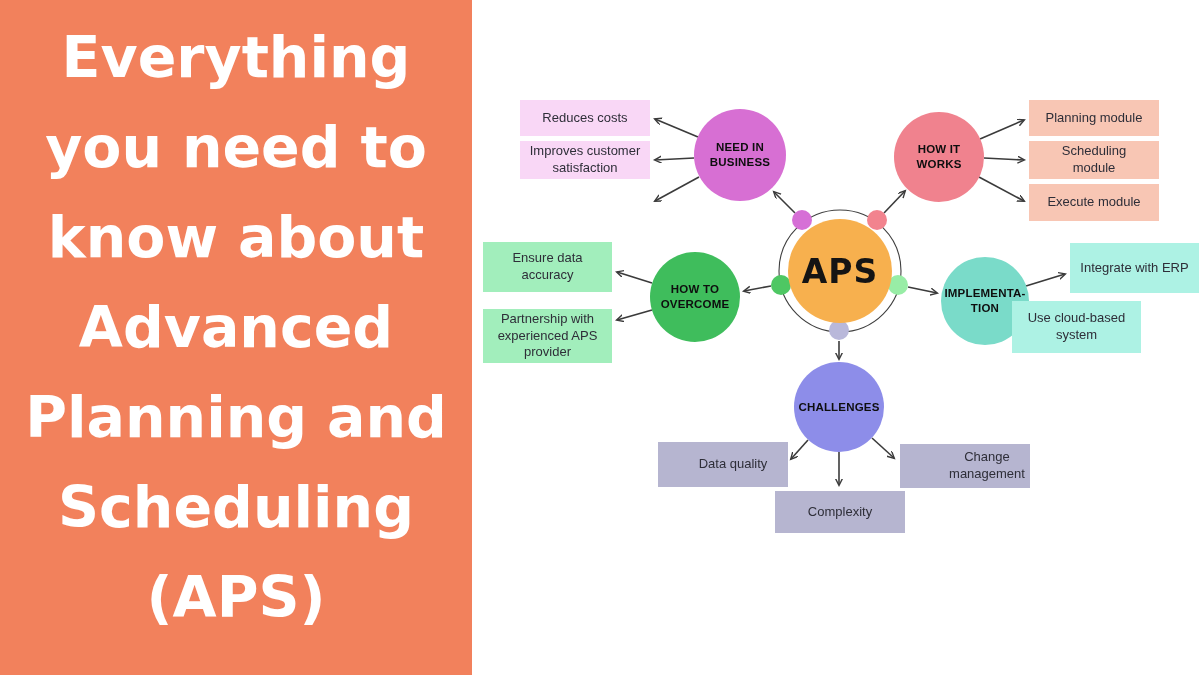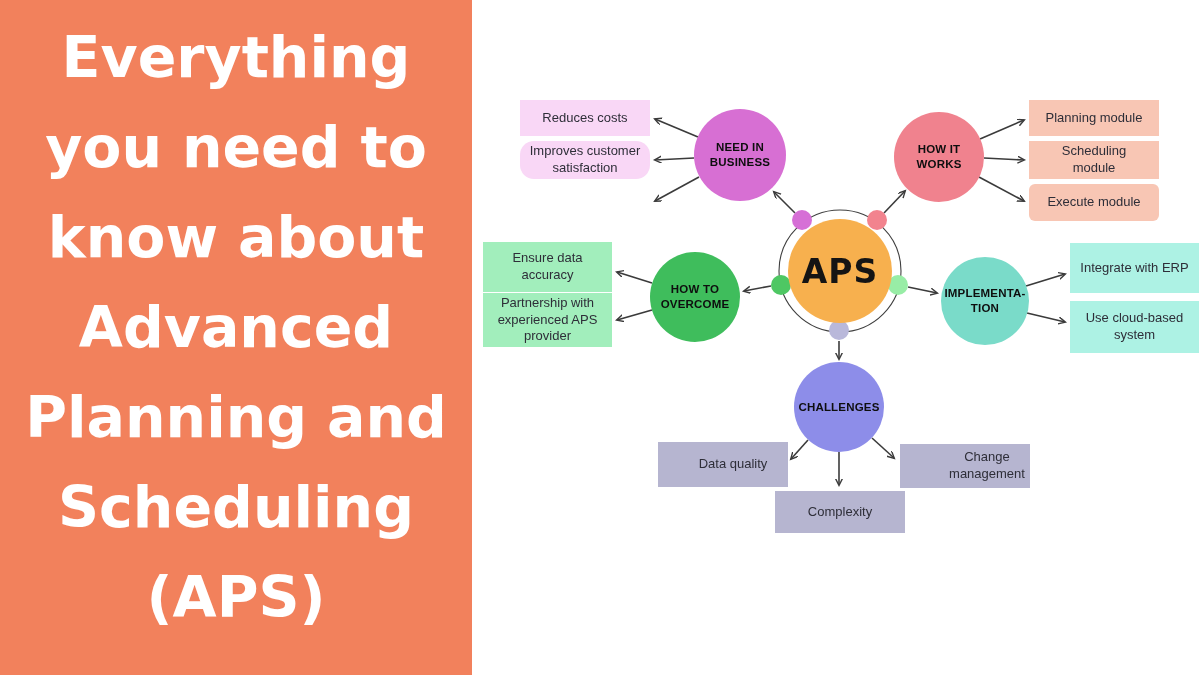--- a/index.html
+++ b/index.html
@@ -43,29 +43,29 @@
     position:absolute; display:flex; align-items:center; justify-content:center;
     text-align:center; font-size:13px; color:#2E2E38; line-height:1.28;
     padding:2px 4px; box-sizing:border-box;
   }
   .l-pink   { background:#F9D7F6; }
   .l-salmon { background:#F8C6B4; }
   .l-green  { background:#A2EEBC; }
   .l-teal   { background:#ADF2E4; }
   .l-gray   { background:#B6B5D0; }
   #leaf-reduces     { left:520px; top:100px; width:130px; height:36px; }
-  #leaf-improves    { left:520px; top:141px; width:130px; height:38px;border-radius:14px; }
+  #leaf-improves    { left:520px; top:141px; width:130px; height:38px; }
   #leaf-increases   { left:520px; top:184px; width:130px; height:37px; }
   #leaf-ensure      { left:483px; top:242px; width:129px; height:50px; }
-  #leaf-partnership { left:483px; top:293px; width:129px; height:54px; }
+  #leaf-partnership { left:483px; top:309px; width:129px; height:54px; }
   #leaf-planning    { left:1029px; top:100px; width:130px; height:36px; }
   #leaf-scheduling  { left:1029px; top:141px; width:130px; height:38px; }
-  #leaf-execute     { left:1029px; top:184px; width:130px; height:37px;border-radius:6px; }
+  #leaf-execute     { left:1029px; top:184px; width:130px; height:37px; }
   #leaf-integrate   { left:1070px; top:243px; width:129px; height:50px; }
-  #leaf-cloud       { left:1070px; top:301px; width:129px; height:52px;justify-content:center; }
+  #leaf-cloud       { left:1012px; top:301px; width:129px; height:52px;justify-content:center; }
   #leaf-dataquality { left:658px; top:442px; width:130px; height:45px;padding-left:24px; }
   #leaf-complexity  { left:775px; top:491px; width:130px; height:42px; }
   #leaf-change      { left:900px; top:444px; width:130px; height:44px;padding-left:48px; }
   .wrap78  { display:inline-block; max-width:78px; }
   .wrap100 { display:inline-block; max-width:100px; }
 </style>
 </head>
 <body>
 
 <div id="app">

